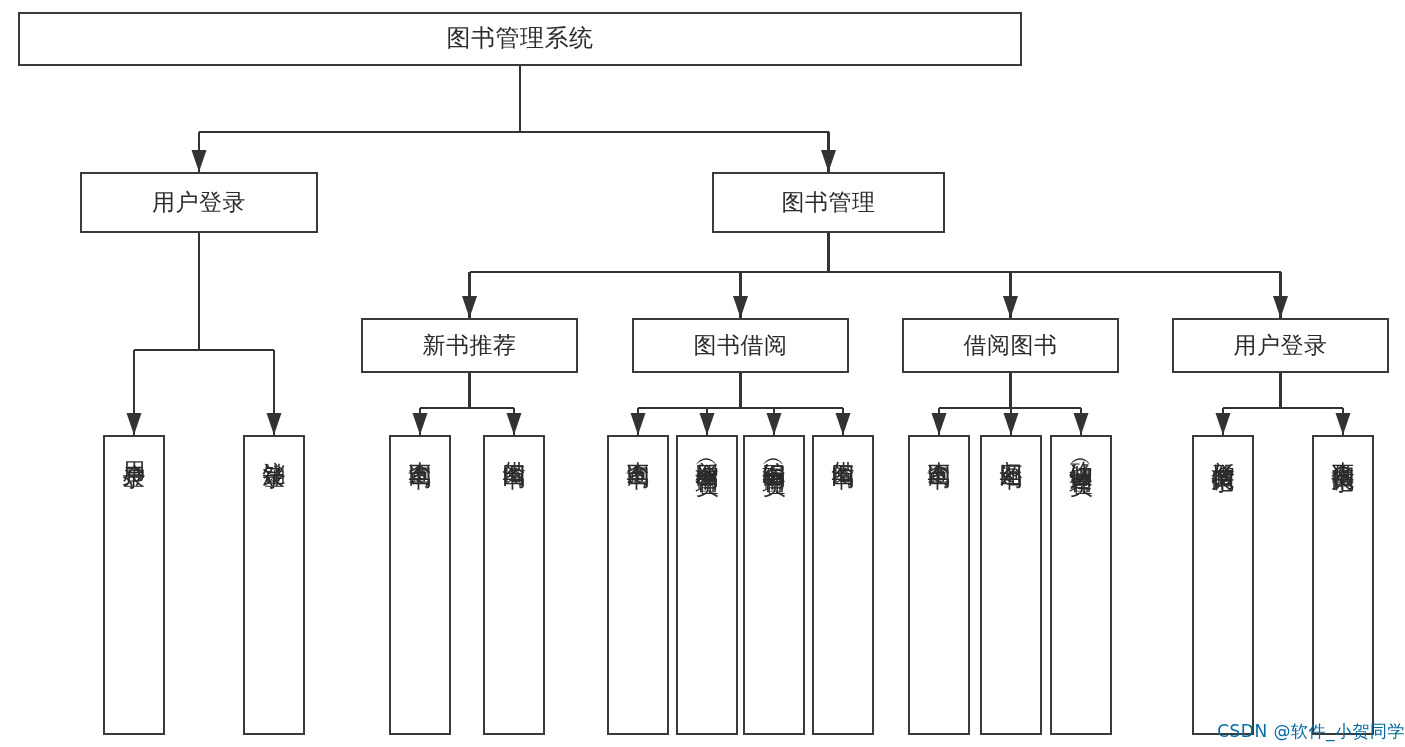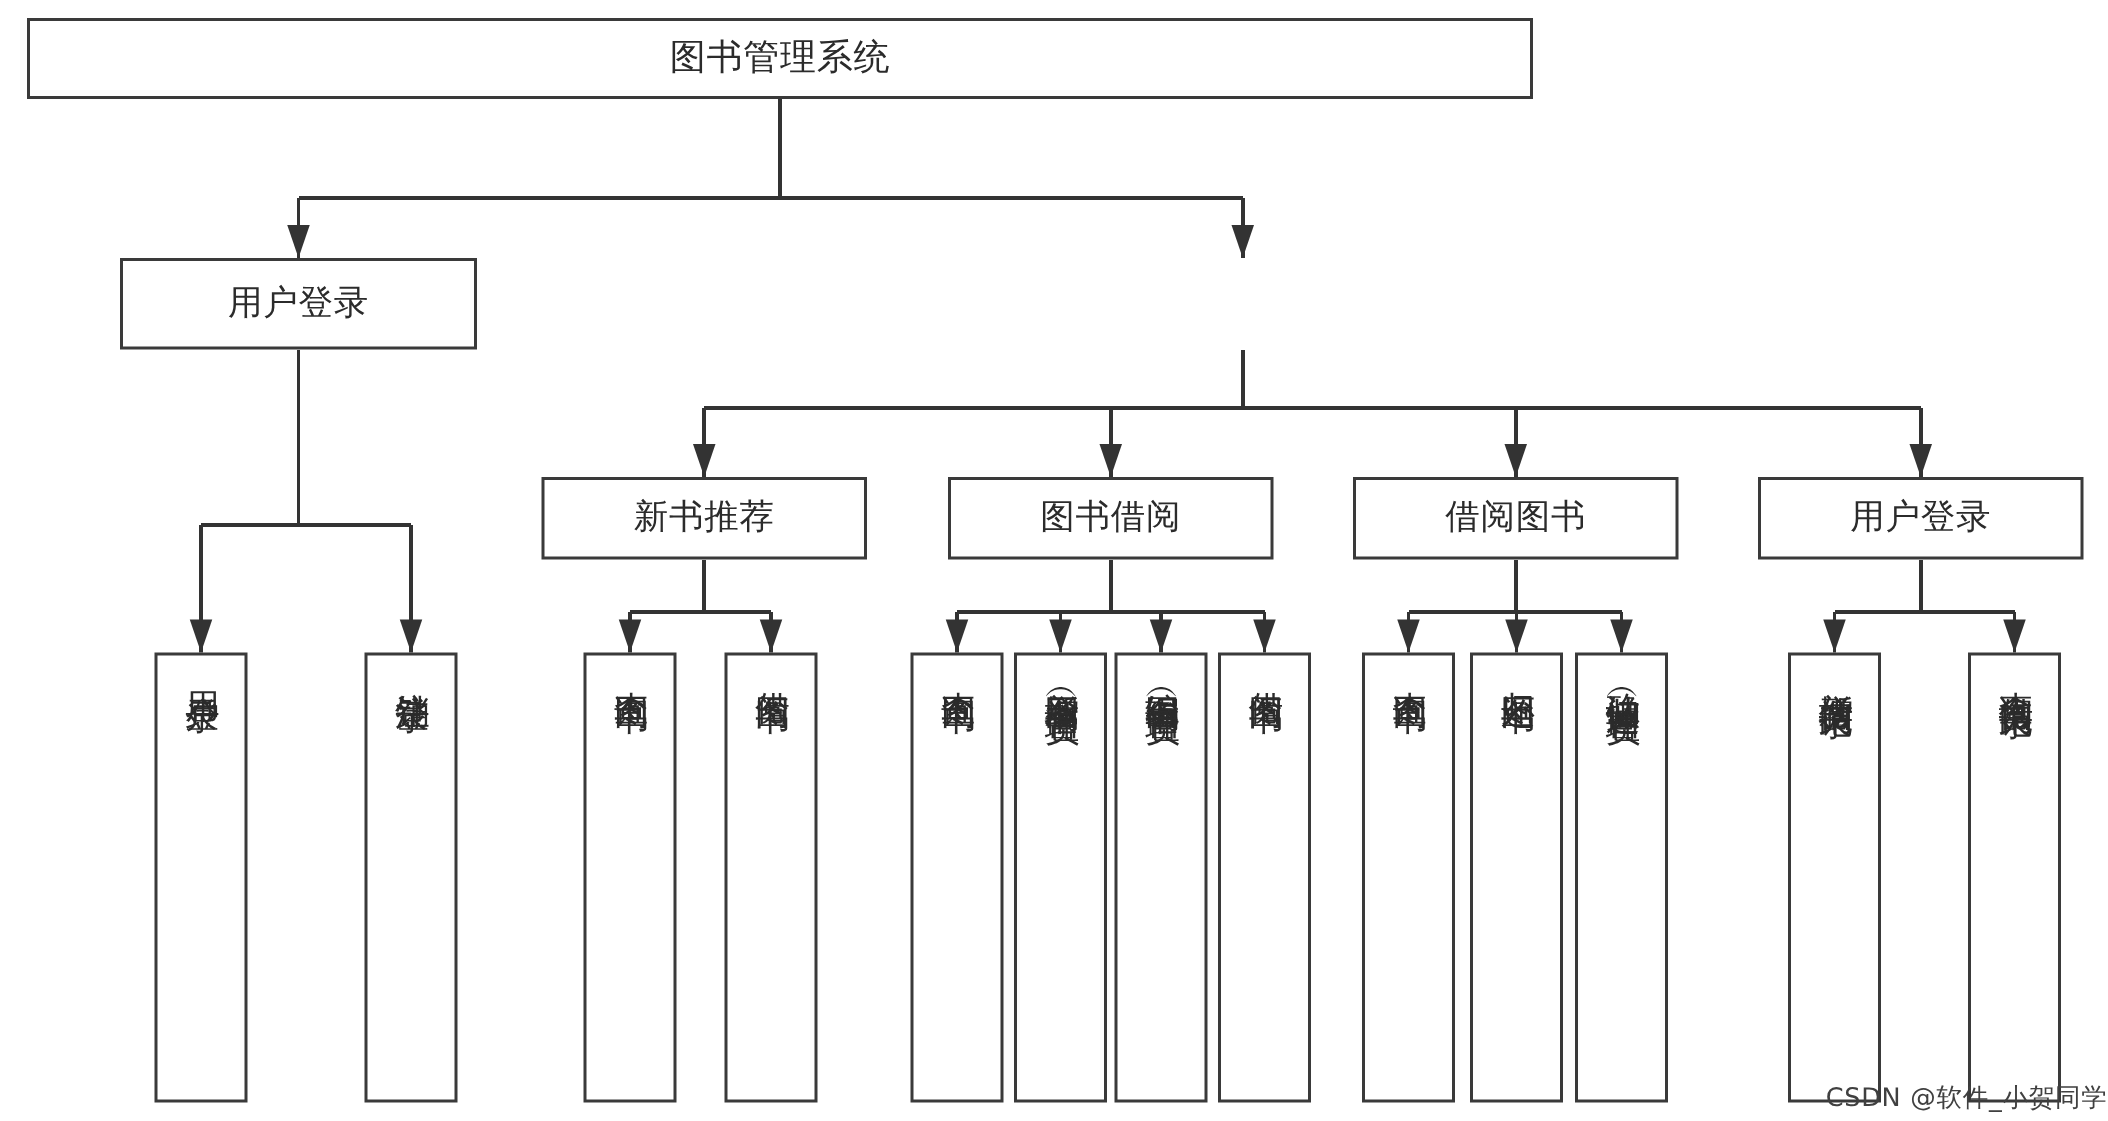--- a/index.html
+++ b/index.html
@@ -64,21 +64,21 @@
     line-height: 1.0;
     letter-spacing: 2px;
     white-space: normal;
     max-height: 288px;
   }
   #watermark {
     position: absolute;
     right: 24px;
     bottom: 4px;
     font-size: 17px;
-    color: #404040;
+    color: #0369a1;
     letter-spacing: 0.5px;
     white-space: nowrap;
     user-select: none;
   }
 </style>
 </head>
 <body>
 
 <div id="diagram-root">
 
@@ -137,20 +137,23 @@
       <path d="M 1335.5 413 L 1350.5 413 L 1343 435 Z" fill="#333333"></path>
     </svg>
 
   <div class="node horiz root" style="left: 18px; top: 12px; width: 1004px; height: 54px;">
     <span class="node-label">图书管理系统</span>
   </div>
 
   <div class="node horiz" style="left: 80px; top: 172px; width: 238px; height: 61px;">
     <span class="node-label">用户登录</span>
   </div>
+  <div class="node horiz" style="left: 712px; top: 172px; width: 233px; height: 61px;">
+    <span class="node-label">图书管理</span>
+  </div>
 
   <div class="node horiz" style="left: 361px; top: 318px; width: 217px; height: 55px;">
     <span class="node-label">新书推荐</span>
   </div>
   <div class="node horiz" style="left: 632px; top: 318px; width: 217px; height: 55px;">
     <span class="node-label">图书借阅</span>
   </div>
   <div class="node horiz" style="left: 902px; top: 318px; width: 217px; height: 55px;">
     <span class="node-label">借阅图书</span>
   </div>

